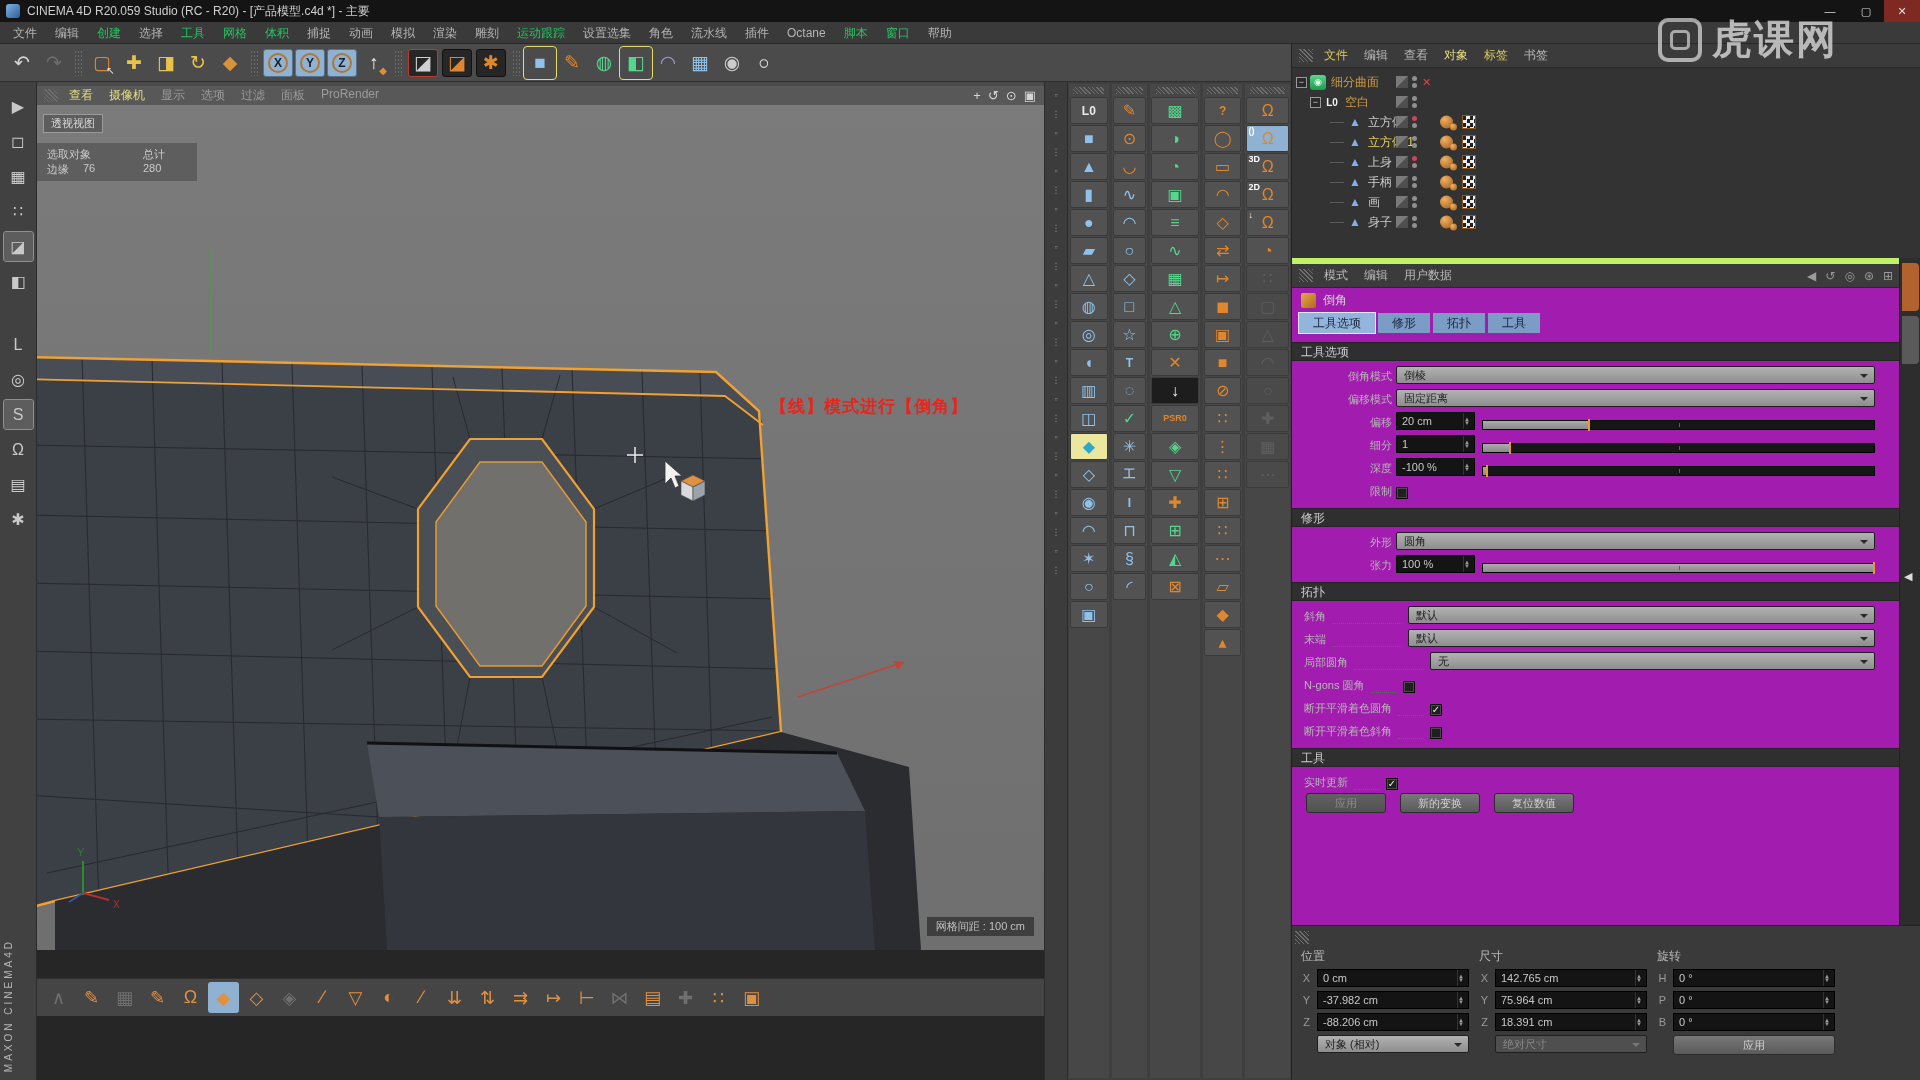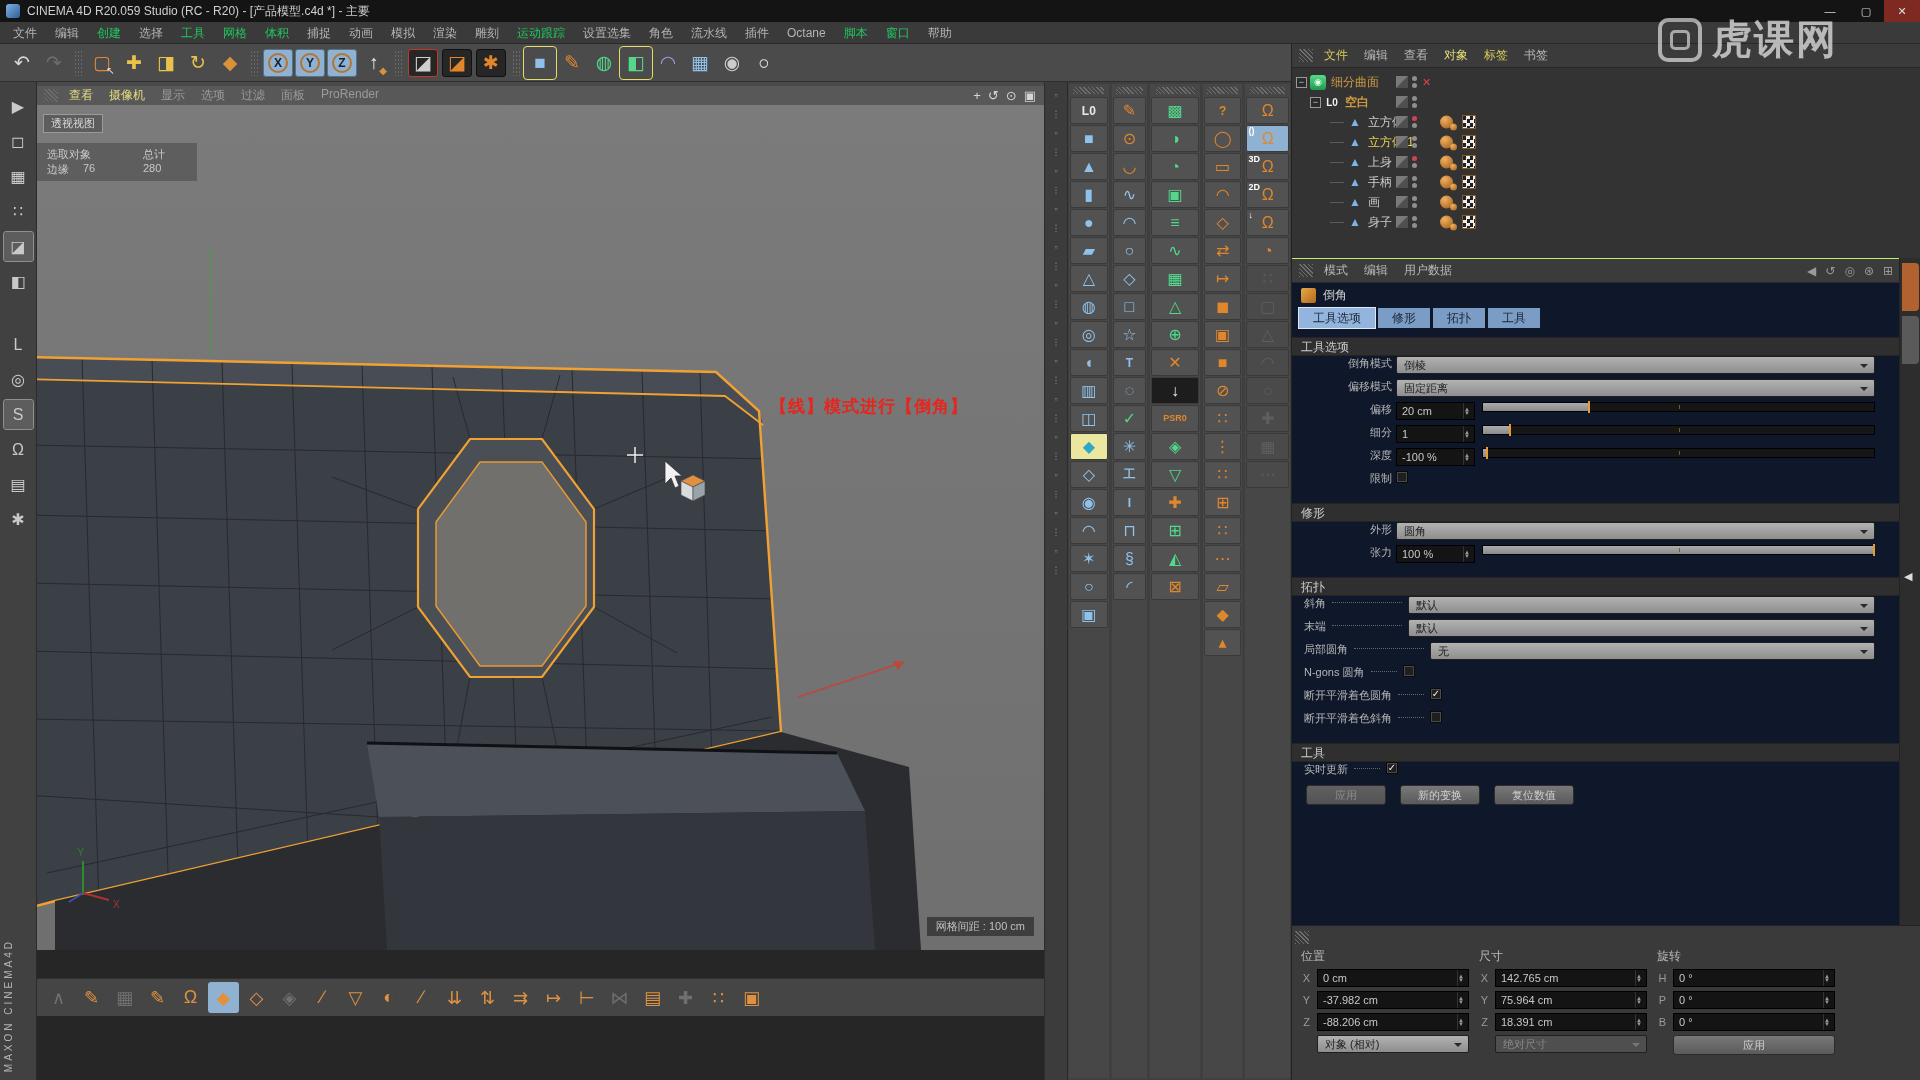--- a/index.html
+++ b/index.html
@@ -118,30 +118,30 @@
 .dot{width:5px;height:5px;border-radius:50%;background:#8f8f8f}
 .dot.red{background:#d0445a}
 .ocross{left:130px;color:#e04444;font-weight:bold;font-size:11px}
 .tagball{left:148px;width:13px;height:13px;border-radius:50%;
   background:radial-gradient(circle at 35% 30%,#f0b060,#a05a18)}
 .tagball::after{content:"";position:absolute;right:-4px;bottom:-2px;width:7px;height:7px;border-radius:50%;
   background:radial-gradient(circle at 35% 30%,#f0b060,#a05a18)}
 .tagchk{left:170px;width:14px;height:14px;border:1px solid #8a5a20;
   background:conic-gradient(#ececec 0 25%,#222 0 50%,#ececec 0 75%,#222 0);background-size:7px 7px}
 
-.am{position:absolute;left:0;top:214px;width:629px;height:667px;background:#0f172a;border-top:1px solid #bef264}
+.am{position:absolute;left:0;top:214px;width:629px;height:667px;background:#a21caf;border-top:6px solid #bef264}
 .amicons{margin-left:auto;display:flex;gap:9px;color:#9a9a9a;font-size:12px;padding-right:28px}
 .amtitle{height:25px;display:flex;align-items:center;gap:7px;padding-left:9px;color:#d5d5d5}
 .amcube{width:15px;height:15px;background:linear-gradient(135deg,#e8a84a,#b06a1a);border-radius:2px}
 .amtabs{display:flex;gap:3px;padding-left:7px;height:20px}
 .amtab{background:#7b9cc4;color:#1a2638;padding:0 14px;display:flex;align-items:center;font-size:12px}
 .amtab.active{background:#93b4dc;outline:1px solid #dde8f4}
 .amsec{background:#2f2f2f;border-top:1px solid #242424;border-bottom:1px solid #242424;height:19px;
   line-height:19px;padding-left:9px;color:#cccccc;margin-top:9px}
-.amrow{display:flex;align-items:flex-start;height:23px;padding:0 46px 0 12px;font-size:11px;color:#b5b5b5}
+.amrow{display:flex;align-items:flex-end;height:23px;padding:0 46px 0 12px;font-size:11px;color:#b5b5b5}
 .rlab{width:88px;text-align:right;flex:0 0 auto;margin-right:4px;white-space:nowrap}
 .rlab2{flex:0 0 auto;margin-right:4px;white-space:nowrap}
 .leader{flex:0 0 26px;border-bottom:1px dotted #666;height:1px;margin:6px 6px 0 2px}
 .leader.grow{flex:1 1 auto;max-width:70px}
 .dd{height:18px;flex:1 1 auto;background:linear-gradient(#b2b2b2,#8e8e8e);border:1px solid #1f1f1f;
   border-radius:2px;color:#1e1e1e;display:flex;align-items:center;padding:0 7px;position:relative;font-size:11px}
 .dd::after{content:"";position:absolute;right:6px;top:7px;border:4px solid transparent;border-top-color:#2a2a2a}
 .dd.dis{background:#4f4f4f;color:#8a8a8a}
 .dd.dis::after{border-top-color:#777}
 .num{width:79px;height:18px;background:#141414;border:1px solid #000;display:flex;align-items:center;
@@ -792,21 +792,21 @@
             <span class="ocell layersq"></span>
             <span class="ocell dotcol">
               <span class="dot"></span>
               <span class="dot"></span>
             </span>
             <span class="ocell ocross">✕</span>
           </div>
           <div class="orow" style="padding-left: 18px;">
             <span class="expand">−</span>
             <span class="oicon null">L0</span>
-            <span class="olabel" style="color: rgb(207, 154, 63); font-weight: bold;">空白</span>
+            <span class="olabel" style="color: rgb(207, 154, 63);">空白</span>
             <span class="ocell layersq"></span>
             <span class="ocell dotcol">
               <span class="dot"></span>
               <span class="dot"></span>
             </span>
           </div>
           <div class="orow" style="padding-left: 38px;">
             <span style="width: 14px; border-bottom: 1px solid rgb(90, 90, 90); height: 1px; margin-right: 3px;"></span>
             <span class="oicon poly">▲</span>
             <span class="olabel" style="color: rgb(204, 204, 204);">立方体</span>

